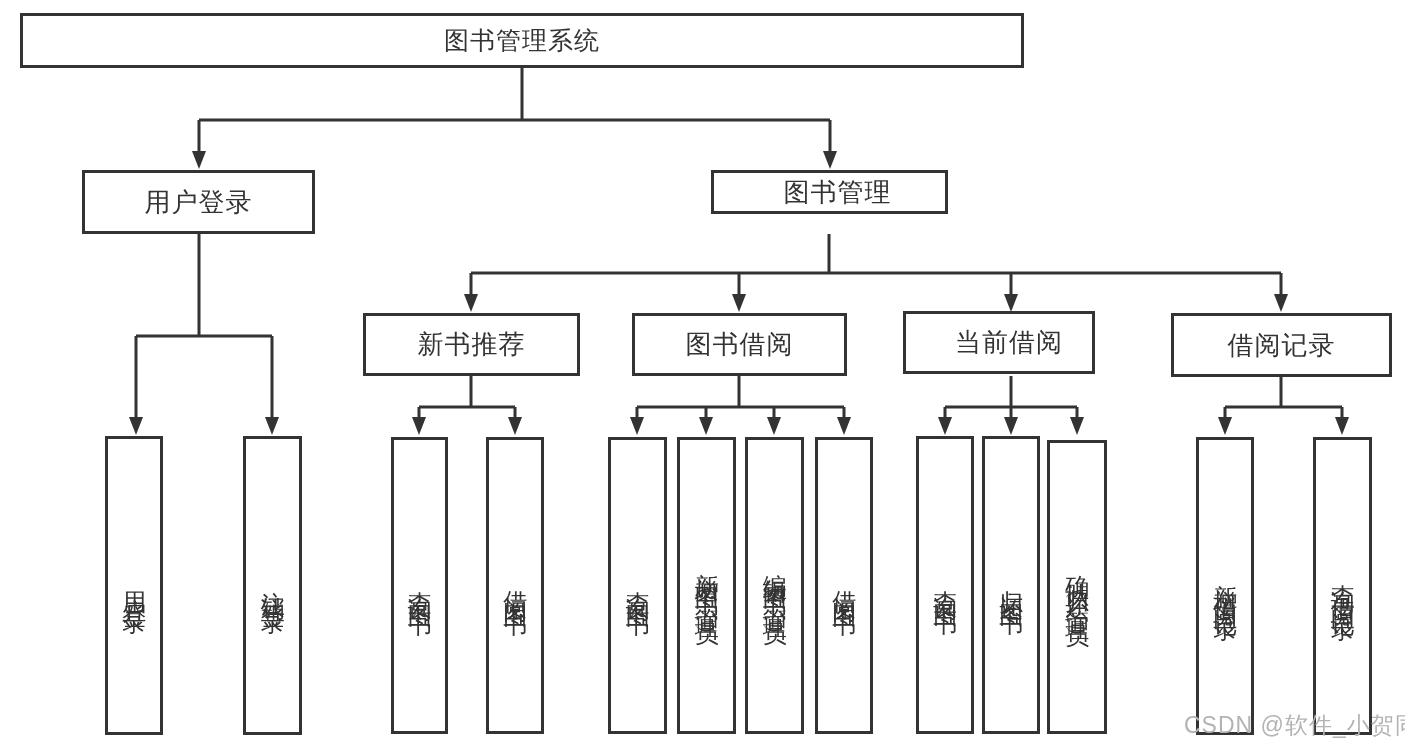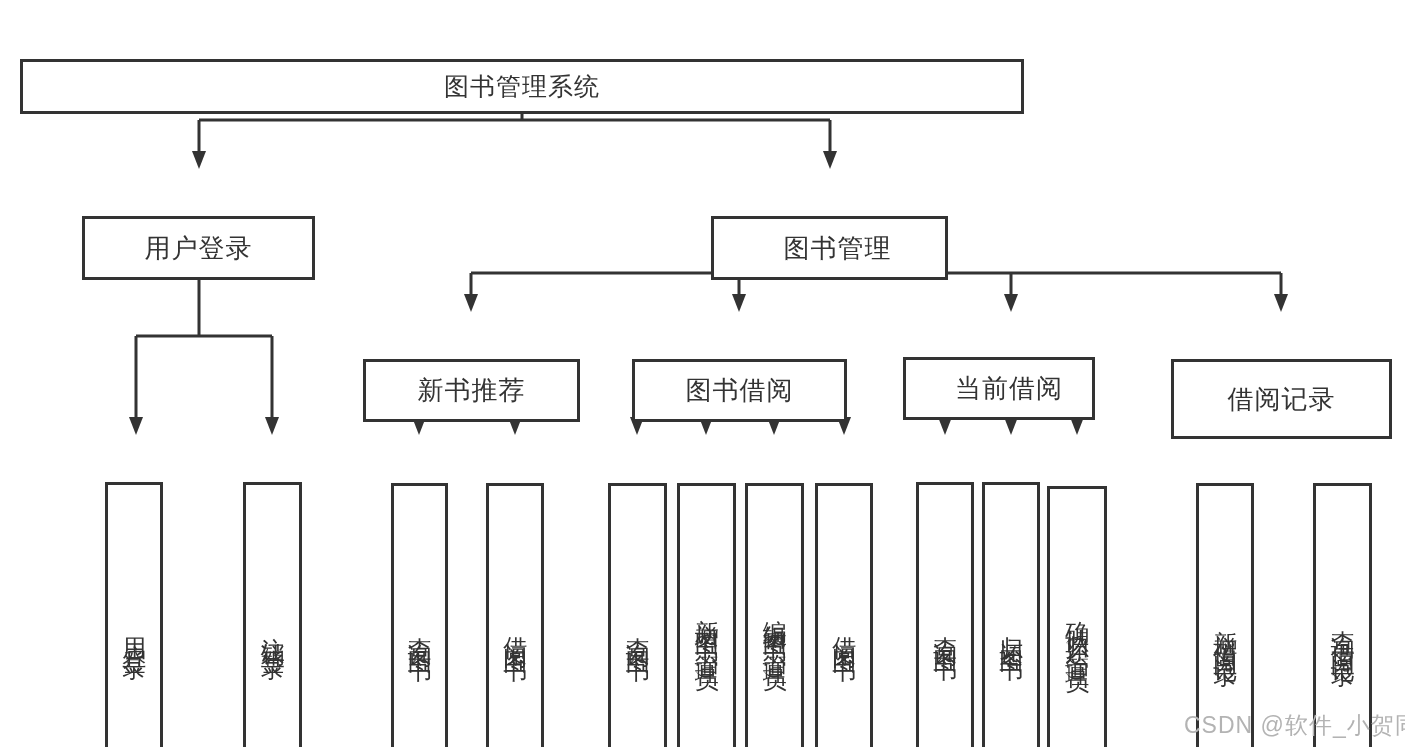--- a/index.html
+++ b/index.html
@@ -21,21 +21,20 @@
   .node {
     position: absolute;
     box-sizing: border-box;
     border: 3px solid #333333;
     background: #ffffff;
     color: #333333;
     display: flex;
     align-items: center;
     justify-content: center;
     z-index: 2;
-    margin-top: 46px;
   }
   .node.h { font-size: 26px; letter-spacing: 1px; }
   .node.root { font-size: 25px; }
   .leaf .vtext {
     writing-mode: vertical-rl;
     text-orientation: mixed;
     font-size: 24px;
     letter-spacing: 7px;
     line-height: 1.1;
     color: #333333;
@@ -93,26 +92,26 @@
       <polygon points="1004,417 1018,417 1011,435"></polygon>
       <polygon points="1070,417 1084,417 1077,435"></polygon>
       <polygon points="1218,417 1232,417 1225,435"></polygon>
       <polygon points="1335,417 1349,417 1342,435"></polygon>
     </g>
   </svg>
 
   <div class="node h root" style="left:20px; top:13px; width:1004px; height:55px;">图书管理系统</div>
 
   <div class="node h" style="left:82px; top:170px; width:233px; height:64px;">用户登录</div>
-  <div class="node h" style="left:711px; top:170px; width:237px; height:64px;padding-left:16px;">图书管理</div>
+  <div class="node h" style="left:711px; top:170px; width:237px; height:44px;padding-left:16px;">图书管理</div>
 
   <div class="node h" style="left:632px; top:313px; width:215px; height:63px;">图书借阅</div>
   <div class="node h" style="left:363px; top:313px; width:217px; height:63px;">新书推荐</div>
   <div class="node h" style="left:903px; top:311px; width:192px; height:63px;padding-left:20px;">当前借阅</div>
-  <div class="node h" style="left:1171px; top:313px; width:221px; height:80px;">借阅记录</div>
+  <div class="node h" style="left:1171px; top:313px; width:221px; height:64px;">借阅记录</div>
 
   <div class="node leaf" style="left:105px; top:436px; width:58px; height:299px;">
     <span class="vtext">用户登录</span>
   </div>
   <div class="node leaf" style="left:243px; top:436px; width:59px; height:299px;">
     <span class="vtext">注销登录</span>
   </div>
 
   <div class="node leaf" style="left:391px; top:437px; width:57px; height:297px;">
     <span class="vtext">查询图书</span>

